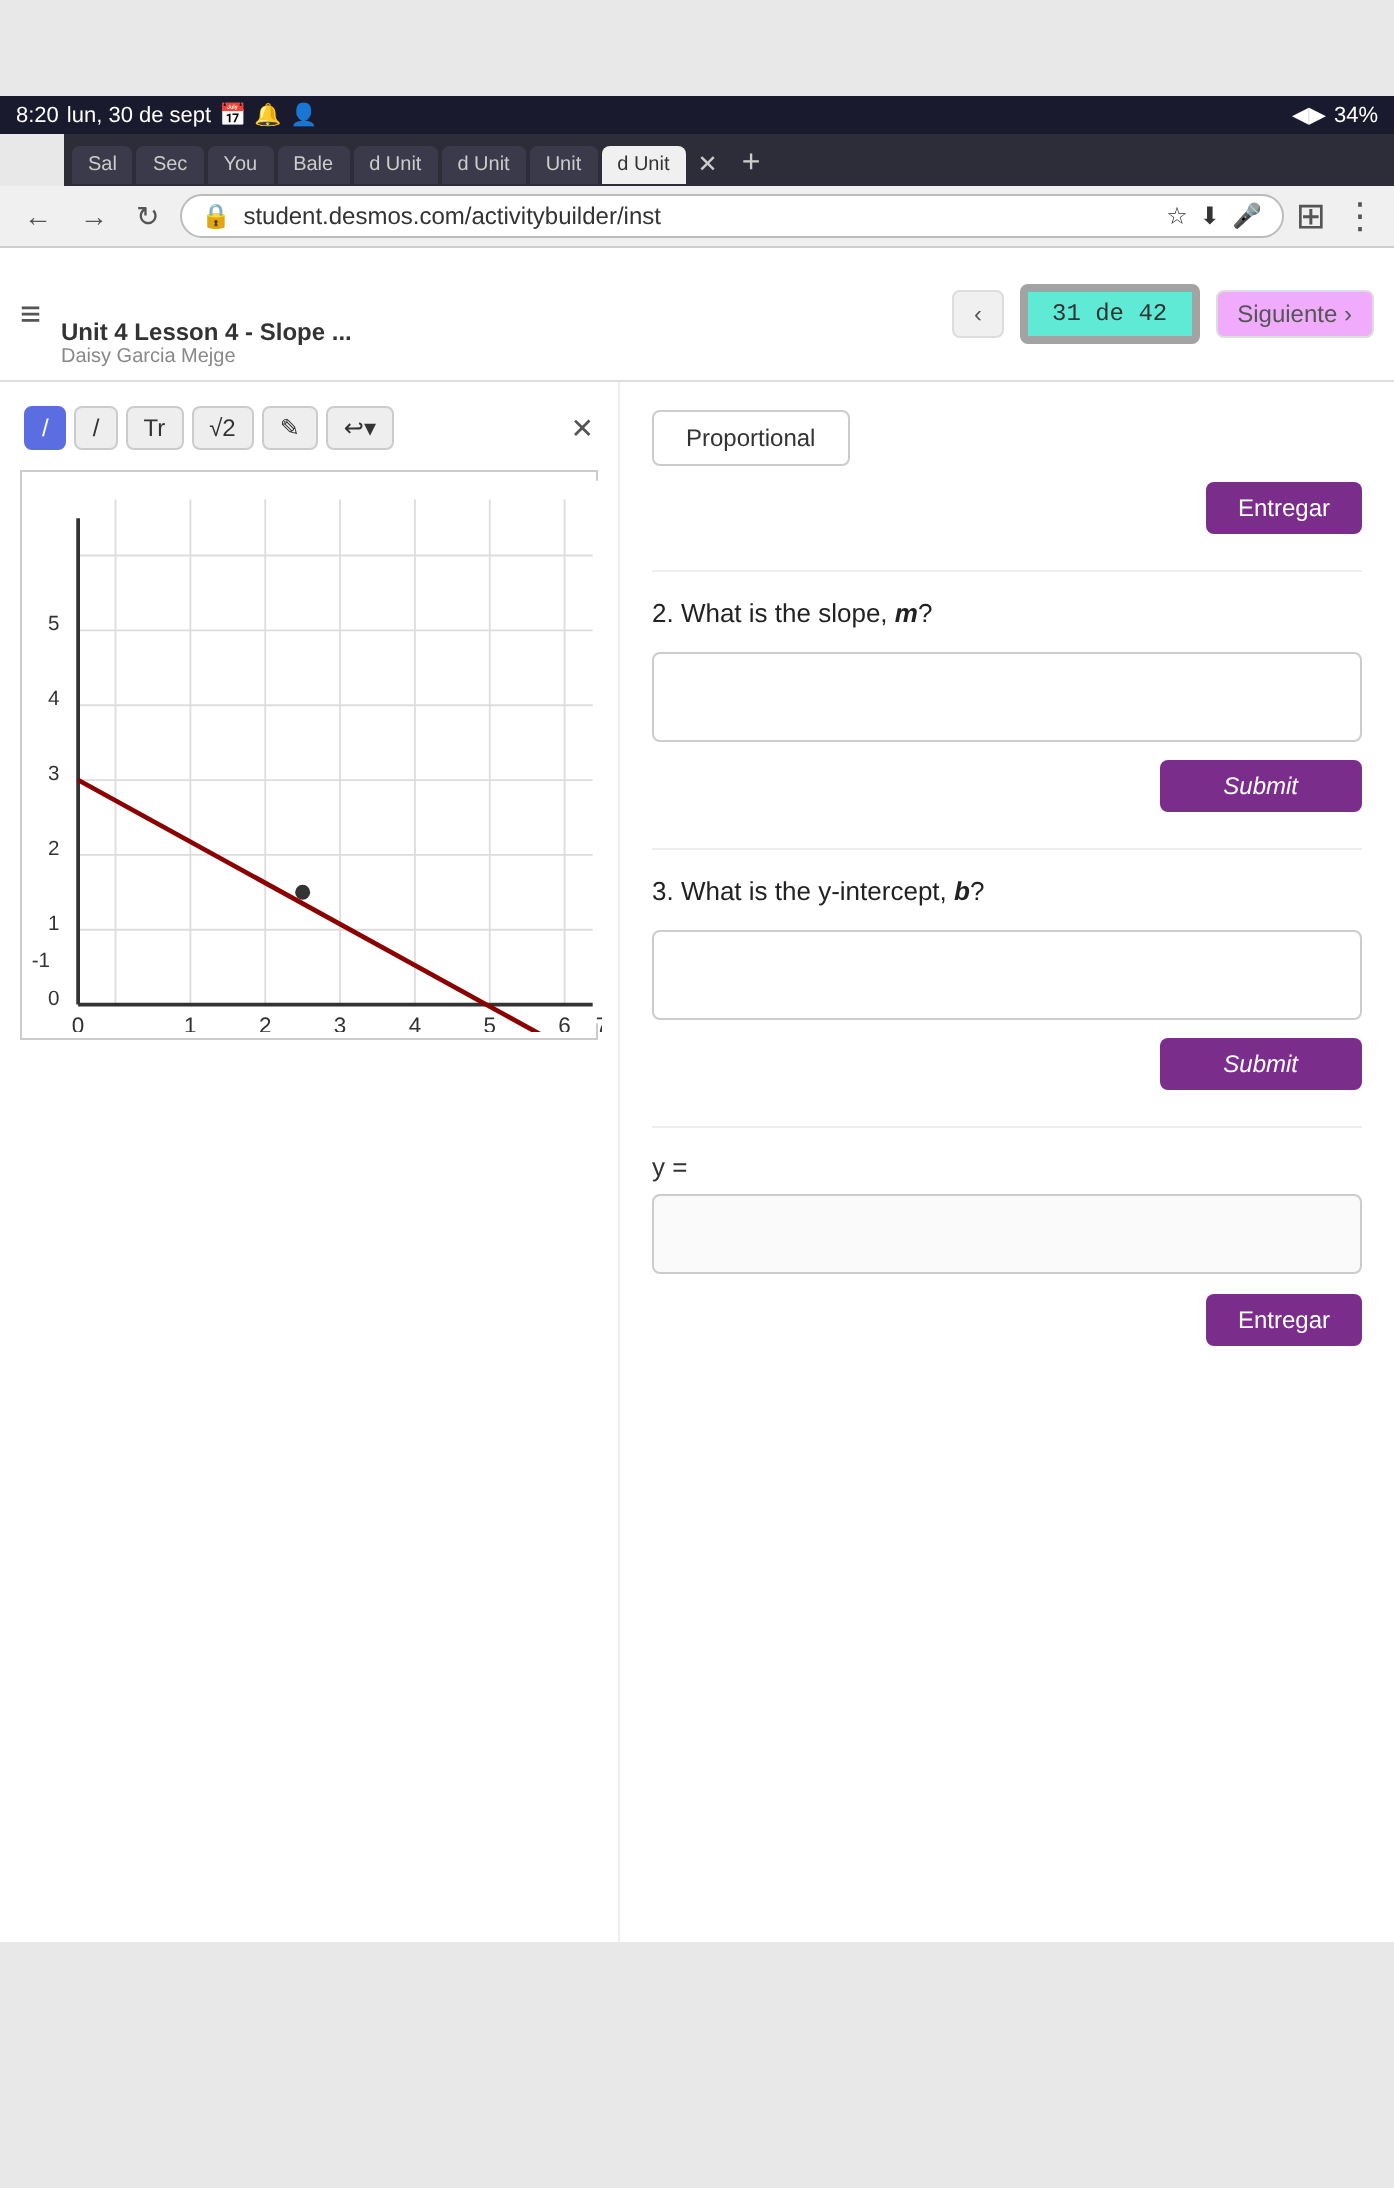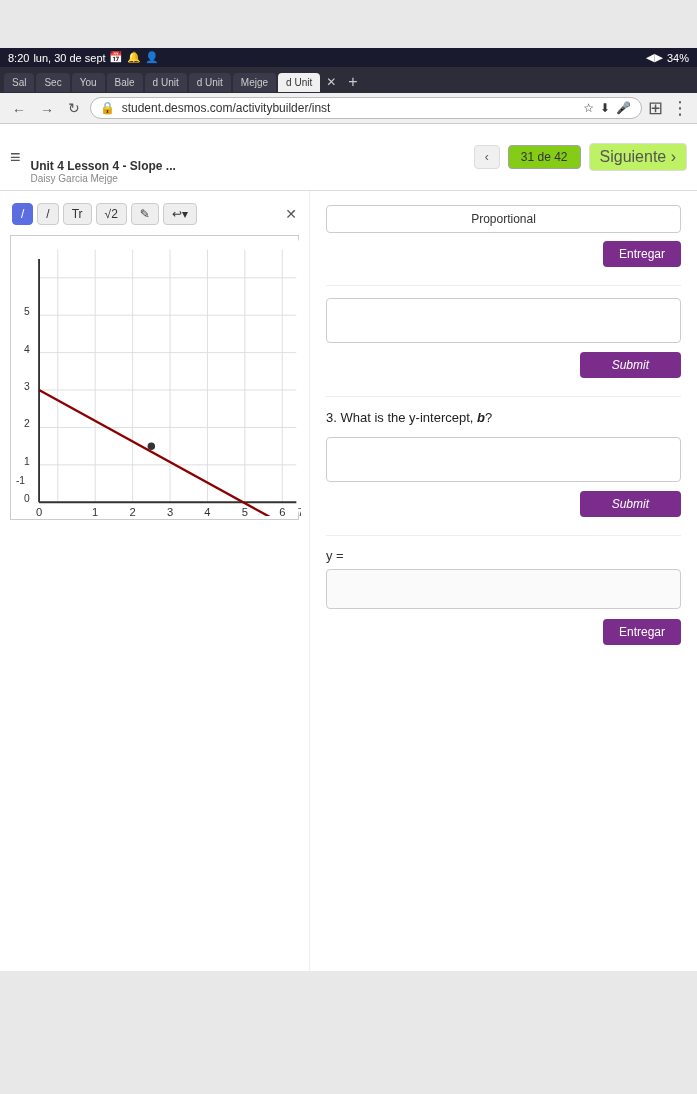--- a/index.html
+++ b/index.html
@@ -29,20 +29,21 @@
     
     .browser-tabs {
       background: #2d2d3a;
       display: flex;
       align-items: center;
       padding: 4px 4px 0 4px;
       gap: 2px;
       font-size: 11px;
       color: #ccc;
       overflow: hidden;
+      margin-left: 32px;
     }
     .tab {
       background: #3a3a4a;
       padding: 4px 8px;
       border-radius: 4px 4px 0 0;
       font-size: 10px;
       color: #ccc;
       white-space: nowrap;
       max-width: 80px;
       overflow: hidden;
@@ -100,33 +101,34 @@
     .nav-arrow {
       background: #f0f0f0;
       border: 1px solid #ddd;
       padding: 4px 10px;
       border-radius: 4px;
       font-size: 12px;
       cursor: pointer;
       color: #555;
     }
     .page-counter {
-      background: #84cc16;
-      border: 1px solid #a3a3a3;
+      background: #5eead4;
+      border: 4px solid #a3a3a3;
       padding: 4px 12px;
       border-radius: 4px;
       font-size: 12px;
       color: #333;
+      font-family: Liberation Mono, monospace;
     }
     .siguiente-btn {
-      background: #bef264;
+      background: #f0abfc;
       border: 1px solid #ddd;
       padding: 4px 10px;
       border-radius: 4px;
-      font-size: 16px;
+      font-size: 12px;
       cursor: pointer;
       color: #555;
     }
 
     
     .main-content {
       display: flex;
       background: white;
       min-height: 780px;
     }
@@ -181,21 +183,20 @@
       line-height: 1.4;
     }
     .question-text em {
       font-style: italic;
       font-weight: bold;
     }
     .answer-row {
       display: flex;
       gap: 8px;
       margin-bottom: 8px;
-      flex-direction: column;
     }
     .answer-btn {
       padding: 6px 16px;
       border: 1px solid #ccc;
       border-radius: 4px;
       background: white;
       font-size: 12px;
       cursor: pointer;
       color: #333;
     }
@@ -270,21 +271,21 @@
   </div>
 </div>
 
 <div class="browser-tabs">
   <div class="tab">Sal</div>
   <div class="tab">Sec</div>
   <div class="tab">You</div>
   <div class="tab">Bale</div>
   <div class="tab">d Unit</div>
   <div class="tab">d Unit</div>
-  <div class="tab">Mejge</div>
+  <div class="tab">Unit</div>
   <div class="tab active">d Unit</div>
   <span style="color:#ccc;font-size:12px;padding:0 4px;">✕</span>
   <span class="tab-add">+</span>
 </div>
 
 <div class="browser-toolbar">
   <button class="nav-btn">←</button>
   <button class="nav-btn">→</button>
   <button class="nav-btn">↻</button>
   <div class="address-bar">
@@ -386,20 +387,23 @@
         <button class="answer-btn">Proportional</button>
       </div>
       <div class="clearfix">
         <button class="entregar-btn">Entregar</button>
       </div>
     </div>
 
     <hr class="divider">
 
     <div class="question-block">
+      <p class="question-text">
+        2. What is the slope, <em>m</em>?
+      </p>
       <textarea class="text-input-area" placeholder="" style=""></textarea>
       <div class="clearfix" style="margin-top:6px;">
         <button class="submit-btn">Submit</button>
       </div>
     </div>
 
     <hr class="divider">
 
     <div class="question-block">
       <p class="question-text">

